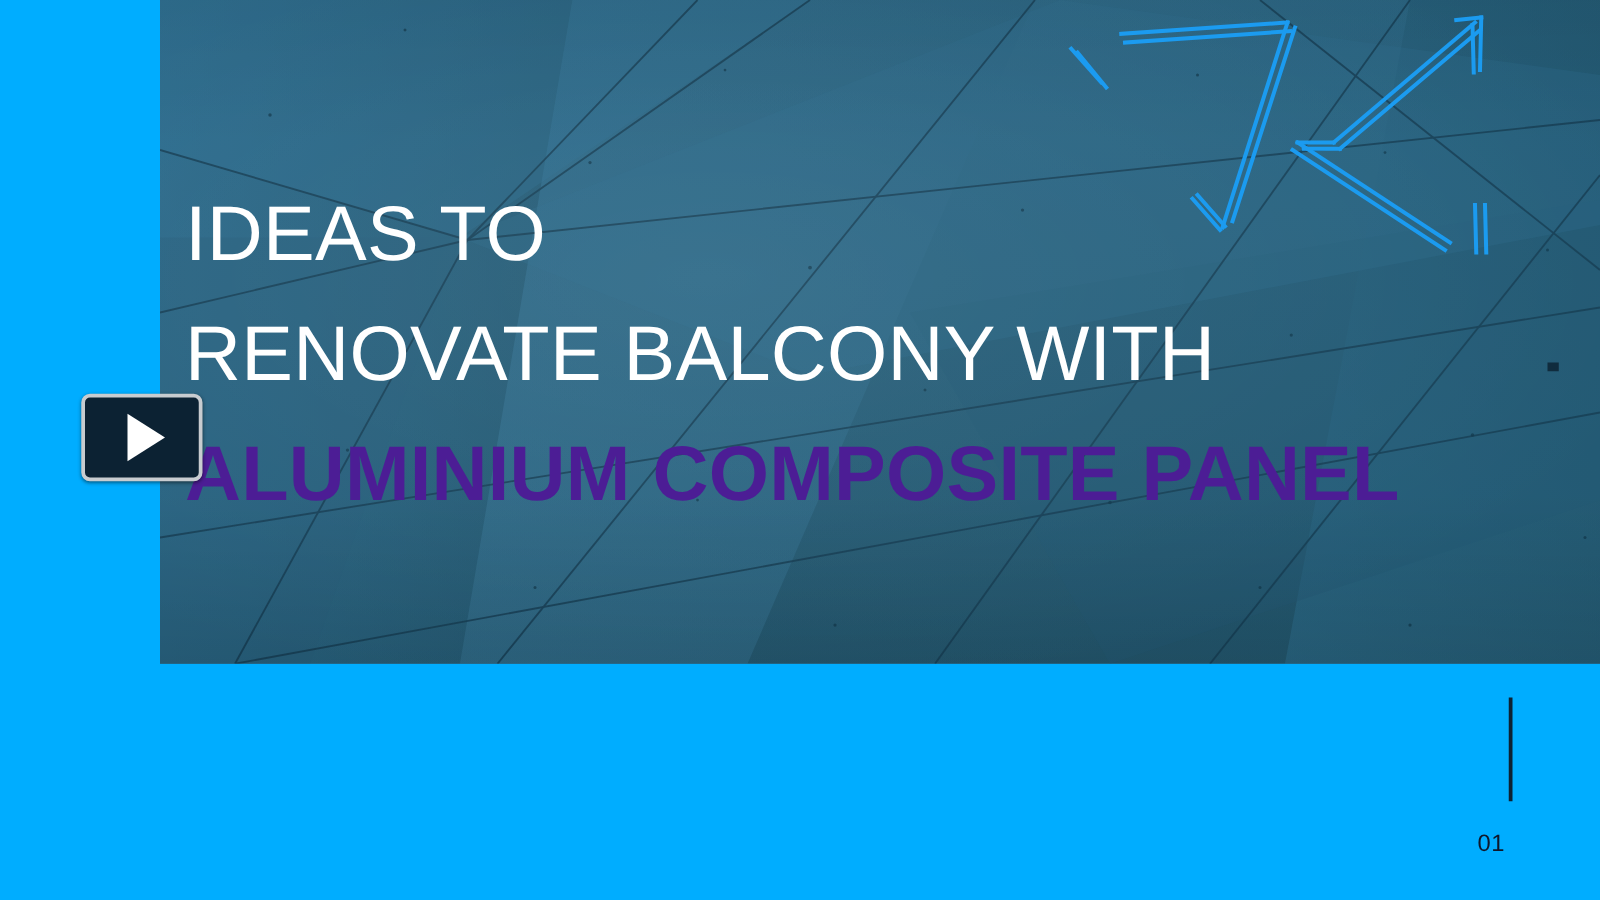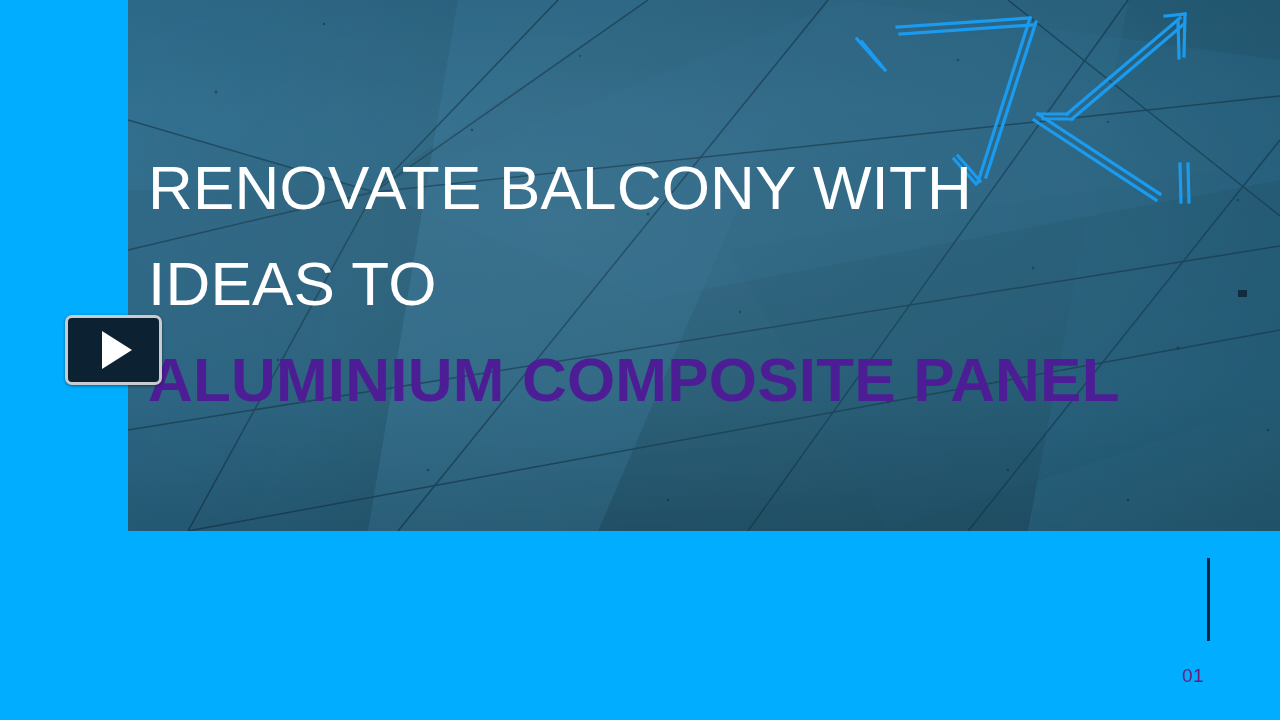--- a/index.html
+++ b/index.html
@@ -118,21 +118,21 @@
     height: 83px;
     background: #0d2233;
   }
   #page-number {
     position: absolute;
     left: 1182px;
     top: 665px;
     width: 60px;
     font-size: 19px;
     font-weight: 400;
-    color: #701a75;
+    color: #0f172a;
     letter-spacing: 0.5px;
   }
 </style>
 </head>
 <body>
 
 <div id="slide">
 
   <div id="photo">
     <svg class="facets" viewBox="0 0 1152 531" preserveAspectRatio="none">
@@ -232,22 +232,22 @@
       <path d="M 198 120 L 320 200"></path>
       <path d="M 194 126 L 316 206"></path>
       <path d="M 227 120 L 198 120"></path>
       <path d="M 232 125 L 203 125"></path>
       <path d="M 340 170 L 341 208"></path>
       <path d="M 348 170 L 349 208"></path>
     </g>
   </svg>
 
   <div id="title-block">
+    <div class="title-line l1">IDEAS TO</div>
     <div class="title-line l2">RENOVATE BALCONY WITH</div>
-    <div class="title-line l1">IDEAS TO</div>
     <div class="title-line l3">ALUMINIUM COMPOSITE PANEL</div>
   </div>
 
   <div id="play-button" role="button">
     <span class="tri"></span>
   </div>
 
   <div id="footer-rule"></div>
   <div id="page-number">01</div>
 

